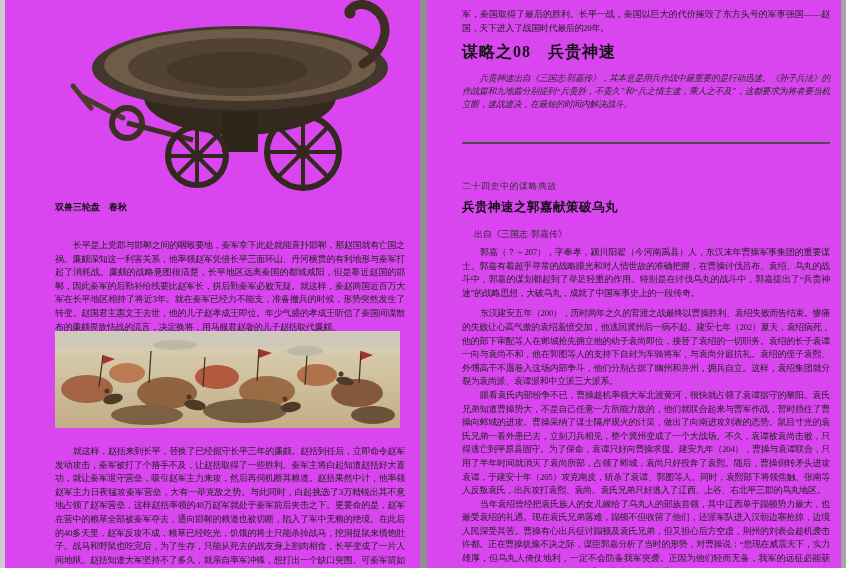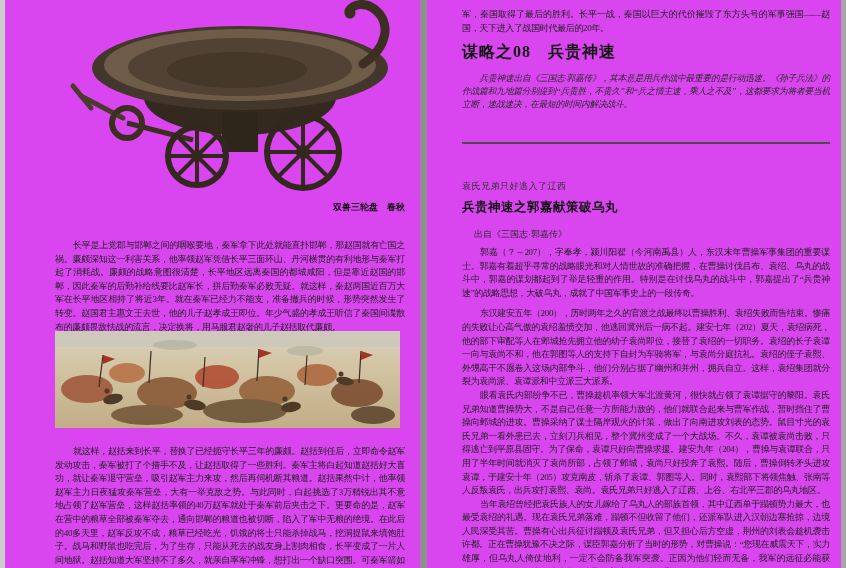--- a/index.html
+++ b/index.html
@@ -15,21 +15,21 @@
   .page{position:absolute;top:0;height:568px;background:#d946ef;}
   .page-left{left:5px;width:415px;}
   .page-right{left:427px;width:414px;}
 
   .body-text{
     font-size:9px;line-height:13.6px;letter-spacing:-0.35px;
     text-align:justify;color:#222;
   }
   .indent{text-indent:2em;}
   .caption{
-    position:absolute;font-size:9px;font-weight:bold;text-align:right;
+    position:absolute;font-size:9px;font-weight:bold;text-align:left;
     color:#111;letter-spacing:0;
   }
 
   
   .artifact-wrap{position:absolute;left:60px;top:0;width:325px;height:197px;}
   .lp-caption{left:50px;top:201px;width:350px;}
   .lp-para1{position:absolute;left:50px;top:219px;width:350px;margin-top:20px;}
   .battle-wrap{position:absolute;left:50px;top:331px;width:345px;height:97px;}
   .lp-caption2{left:50px;top:432px;width:350px;}
   .lp-para2{position:absolute;left:50px;top:445px;width:350px;height:123px;overflow:hidden;}
@@ -170,21 +170,21 @@
 <div class="page page-right">
 
   <div class="body-text rp-col rp-cont">军，秦国取得了最后的胜利。长平一战，秦国以巨大的代价摧毁了东方头号的军事强国——赵国，天下进入了战国时代最后的20年。</div>
 
   <div class="rp-col rp-title">谋略之08　兵贵神速</div>
 
   <div class="rp-col rp-intro indent">兵贵神速出自《三国志·郭嘉传》，其本意是用兵作战中最重要的是行动迅速。《孙子兵法》的作战篇和九地篇分别提到“兵贵胜，不贵久”和“兵之情主速，乘人之不及”，这都要求为将者要当机立断，速战速决，在最短的时间内解决战斗。</div>
 
   <div class="rp-col rp-rule"></div>
 
-  <div class="rp-col rp-label">袁氏兄弟只好逃入了辽西</div>
+  <div class="rp-col rp-label">二十四史中的谋略典故</div>
 
   <div class="rp-col rp-story-title">兵贵神速之郭嘉献策破乌丸</div>
 
   <div class="rp-col rp-source">出自《三国志·郭嘉传》</div>
 
   <div class="rp-col rp-body body-text">
     <p class="indent gap-after">郭嘉（？～207），字奉孝，颍川阳翟（今河南禹县）人，东汉末年曹操军事集团的重要谋士。郭嘉有着超乎寻常的战略眼光和对人情世故的准确把握，在曹操讨伐吕布、袁绍、乌丸的战斗中，郭嘉的谋划都起到了举足轻重的作用。特别是在讨伐乌丸的战斗中，郭嘉提出了“兵贵神速”的战略思想，大破乌丸，成就了中国军事史上的一段传奇。</p>
     <p class="indent">东汉建安五年（200），历时两年之久的官渡之战最终以曹操胜利、袁绍失败而告结束。惨痛的失败让心高气傲的袁绍羞愤交加，他逃回冀州后一病不起。建安七年（202）夏天，袁绍病死，他的部下审配等人在邺城抢先拥立他的幼子袁尚即位，接替了袁绍的一切职务。袁绍的长子袁谭一向与袁尚不和，他在郭图等人的支持下自封为车骑将军，与袁尚分庭抗礼。袁绍的侄子袁熙、外甥高干不愿卷入这场内部争斗，他们分别占据了幽州和并州，拥兵自立。这样，袁绍集团就分裂为袁尚派、袁谭派和中立派三大派系。</p>
     <p class="indent">眼看袁氏内部纷争不已，曹操趁机率领大军北渡黄河，很快就占领了袁谭据守的黎阳。袁氏兄弟知道曹操势大，不是自己任意一方所能力敌的，他们就联合起来与曹军作战，暂时挡住了曹操向邺城的进攻。曹操采纳了谋士隔岸观火的计策，做出了向南进攻刘表的态势。鼠目寸光的袁氏兄弟一看外患已去，立刻刀兵相见，整个冀州变成了一个大战场。不久，袁谭被袁尚击败，只得逃亡到平原县固守。为了保命，袁谭只好向曹操求援。建安九年（204），曹操与袁谭联合，只用了半年时间就消灭了袁尚所部，占领了邺城，袁尚只好投奔了袁熙。随后，曹操倒转矛头进攻袁谭，于建安十年（205）攻克南皮，斩杀了袁谭、郭图等人。同时，袁熙部下将领焦触、张南等人反叛袁氏，出兵攻打袁熙、袁尚。袁氏兄弟只好逃入了辽西、上谷、右北平三郡的乌丸地区。</p>
     <p class="indent">当年袁绍曾经把袁氏族人的女儿嫁给了乌丸人的部族首领，其中辽西单于蹋顿势力最大，也最受袁绍的礼遇。现在袁氏兄弟落难，蹋顿不但收留了他们，还派军队进入汉朝边塞抢掠，边境人民深受其苦。曹操有心出兵征讨蹋顿及袁氏兄弟，但又担心后方空虚，荆州的刘表会趁机袭击许都。正在曹操犹豫不决之际，谋臣郭嘉分析了当时的形势，对曹操说：“您现在威震天下，实力雄厚，但乌丸人倚仗地利，一定不会防备我军突袭。正因为他们轻而无备，我军的远征必能获胜。如果您犹豫不决，让袁尚、袁熙休养生息之后，重</p>

